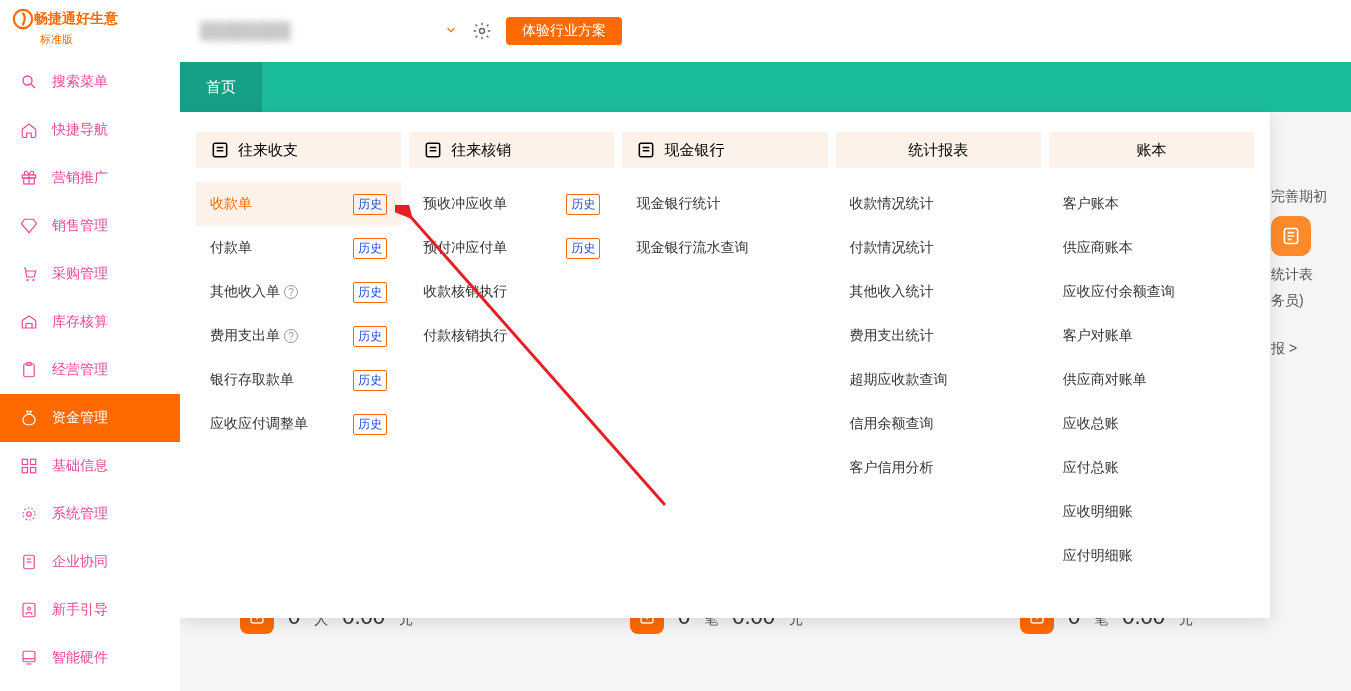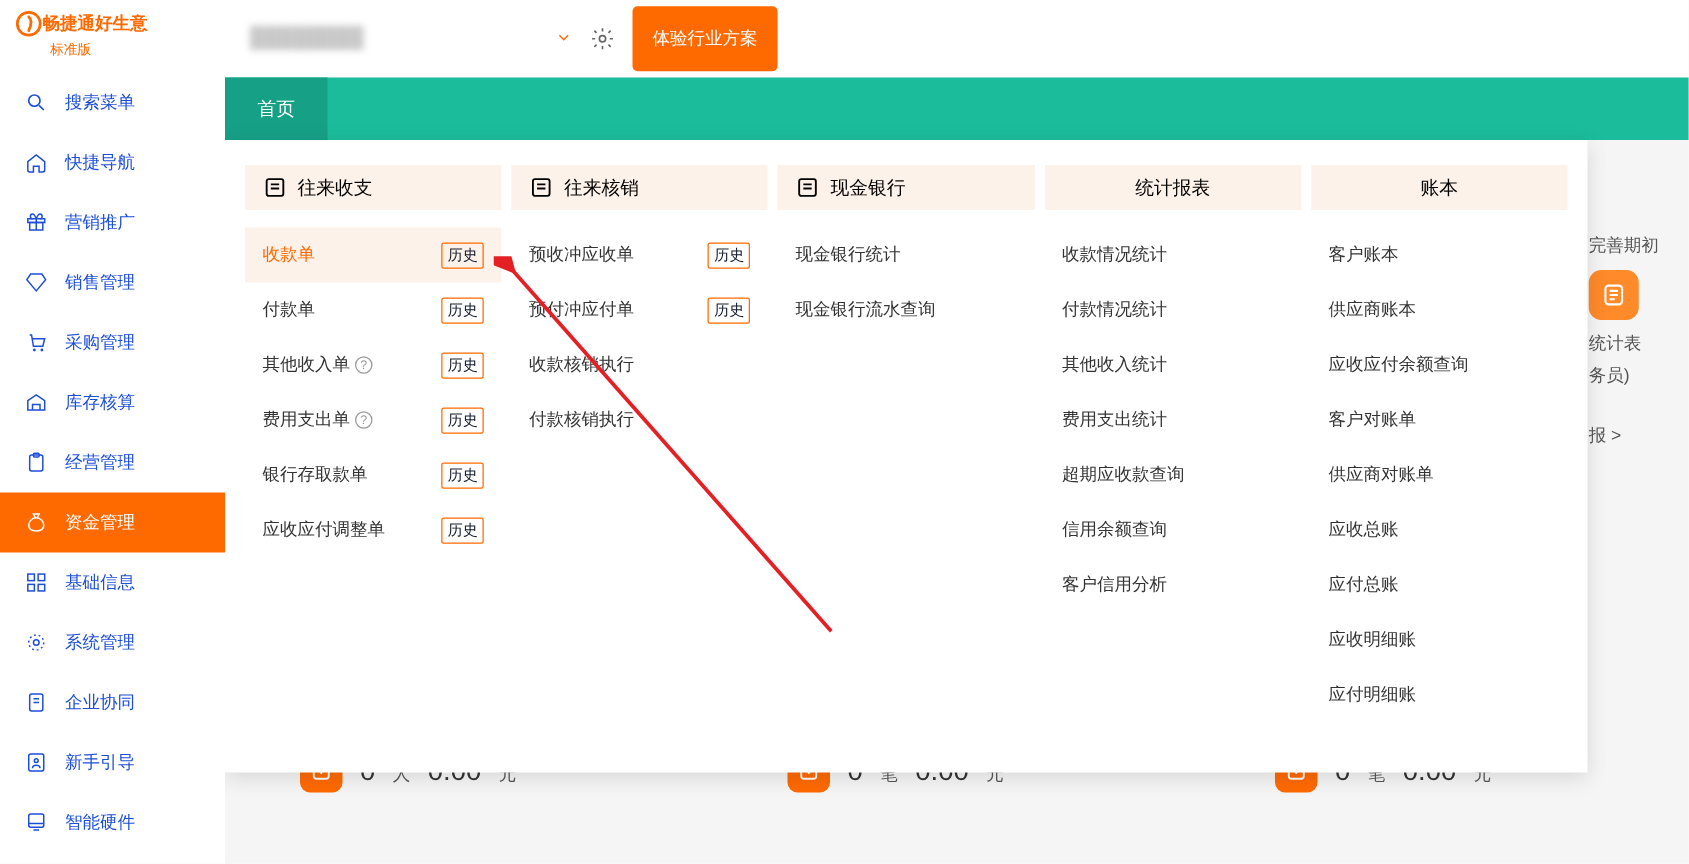--- a/index.html
+++ b/index.html
@@ -6,49 +6,49 @@
 body { font-family: "Microsoft YaHei", Arial, sans-serif; font-size: 14px; color: #333; background: #f5f5f5; overflow: hidden; width: 1351px; height: 691px; position: relative; }
 
 
 .sidebar { position: absolute; left: 0; top: 0; width: 180px; height: 691px; background: #fff; z-index: 10; }
 .logo-area { height: 58px; padding: 8px 12px; display: flex; flex-direction: column; align-items: flex-start; }
 .logo-row { display: flex; align-items: center; gap: 0; }
 .logo-mark { width: 22px; height: 22px; color: #ff6a00; }
 .logo-text { font-size: 14px; font-weight: bold; color: #ff6a00; }
 .logo-sub { font-size: 11px; color: #ff6a00; margin-top: 2px; margin-left: 28px; }
 
-.sidebar-item { height: 48px; display: flex; align-items: center; padding: 0 20px; gap: 14px; color: #1d4ed8; cursor: pointer; }
+.sidebar-item { height: 48px; display: flex; align-items: center; padding: 0 20px; gap: 14px; color: #ec4899; cursor: pointer; }
 .sidebar-item.active { background: #ff6a00; color: #fff; }
 .sidebar-icon { width: 18px; height: 18px; display: inline-flex; align-items: center; justify-content: center; }
 .sidebar-icon svg { width: 18px; height: 18px; }
 .sidebar-label { font-size: 14px; }
 
 
 .topbar { position: absolute; left: 180px; top: 0; right: 0; height: 62px; background: #fff; display: flex; align-items: center; padding: 0 20px; gap: 14px; }
 .company-name { color: #c9c9c9; font-size: 16px; filter: blur(3px); width: 230px; }
 .chevron { color: #ff6a00; font-size: 14px; cursor: pointer; }
 .gear { width: 20px; height: 20px; color: #666; cursor: pointer; }
-.try-btn { background: #ff6a00; color: #fff; border: none; height: 52px; padding: 0 16px; font-size: 14px; border-radius: 4px; cursor: pointer; }
+.try-btn { background: #ff6a00; color: #fff; border: none; height: 28px; padding: 0 16px; font-size: 14px; border-radius: 4px; cursor: pointer; }
 
 
 .tab-strip { position: absolute; left: 180px; top: 62px; right: 0; height: 50px; background: #1bbc9b; display: flex; align-items: stretch; }
 .home-tab { background: #16a086; color: #fff; height: 100%; display: flex; align-items: center; padding: 0 26px; font-size: 15px; cursor: pointer; }
 
 
 .mega { position: absolute; left: 180px; top: 112px; width: 1090px; background: #fff; box-shadow: 0 4px 16px rgba(0,0,0,.12); padding: 20px 16px 40px; display: flex; gap: 8px; z-index: 5; }
 .mega-col { flex: 1; min-width: 0; }
 .mega-header { display: flex; align-items: center; gap: 8px; background: #fdf2e9; color: #000000; height: 36px; padding: 0 14px; font-size: 15px; font-weight: 500; margin-bottom: 14px; }
 .mega-header .hi { width: 20px; height: 20px; }
 .mega-col.narrow .mega-header { justify-content: center; }
 .mega-list { }
 .mega-row { display: flex; align-items: center; justify-content: space-between; height: 44px; padding: 0 14px; cursor: pointer; color: #333; }
 .mega-row.highlight { background: #fdf2e9; color: #ff6a00; }
 .mega-row .label { display: flex; align-items: center; gap: 4px; }
 .qmark { width: 14px; height: 14px; border: 1px solid #999; border-radius: 50%; display: inline-flex; align-items: center; justify-content: center; font-size: 10px; color: #999; }
-.hist-btn { border: 1px solid #ff6a00; color: #0f172a; font-size: 12px; padding: 1px 4px; border-radius: 2px; cursor: pointer; }
+.hist-btn { border: 1px solid #ff6a00; color: #1d4ed8; font-size: 12px; padding: 1px 4px; border-radius: 2px; cursor: pointer; }
 
 
 .right-peek { position: absolute; right: 0; top: 180px; width: 80px; color: #555; font-size: 14px; }
 .right-peek .orange-badge { width: 40px; height: 40px; background: #ff8a2a; border-radius: 10px; display: flex; align-items: center; justify-content: center; color: #fff; margin: 10px 0; }
 .right-peek .txt { margin: 8px 0; }
 
 
 .stat-card { position: absolute; top: 600px; display: flex; align-items: center; gap: 14px; }
 .stat-card .cicon { width: 34px; height: 34px; background: #ff6a00; border-radius: 8px; display: flex; align-items: center; justify-content: center; color: #fff; }
 .stat-card .metrics { display: flex; align-items: baseline; gap: 14px; }

